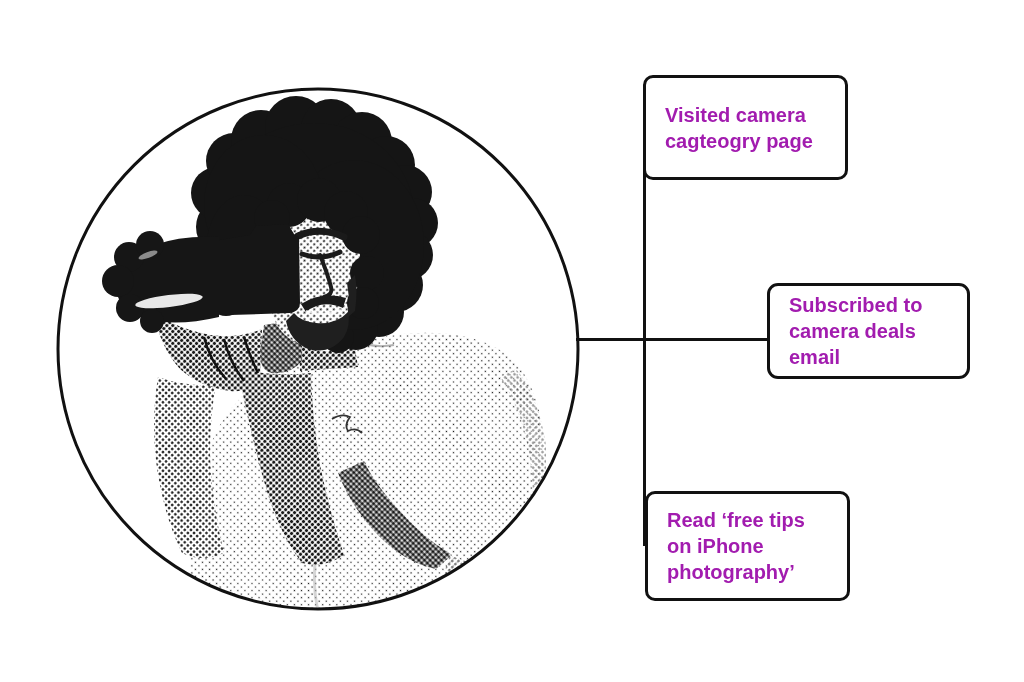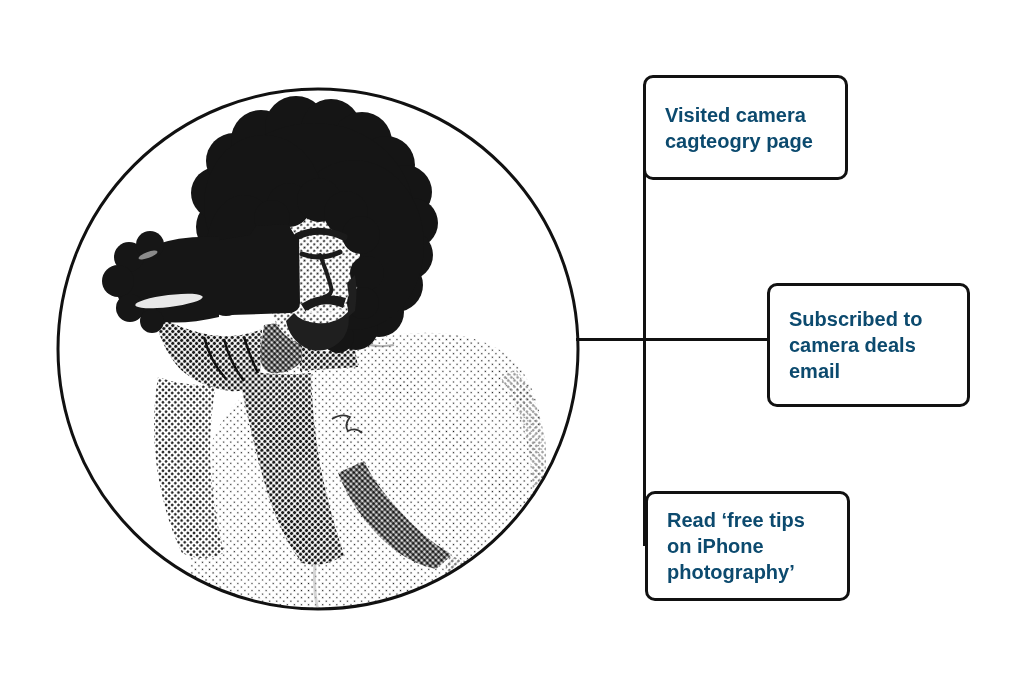--- a/index.html
+++ b/index.html
@@ -33,24 +33,24 @@
     border-radius: 10px;
     display: flex;
     align-items: center;
     padding: 0 22px 0 19px;
     z-index: 2;
   }
   .event-box .label {
     font-weight: 700;
     font-size: 20px;
     line-height: 26px;
-    color: #0c4a6e;
+    color: #a21caf;
   }
   .box-1 { left: 643px; top: 75px;  width: 205px; height: 105px; }
-  .box-2 { left: 767px; top: 283px; width: 203px; height: 124px; }
+  .box-2 { left: 767px; top: 283px; width: 203px; height: 96px; border-radius: 11px; }
   .box-3 { left: 645px; top: 491px; width: 205px; height: 110px; }
 </style>
 </head>
 <body>
 
 <div class="canvas">
 
   <svg class="portrait-svg" viewBox="0 0 528 528" xmlns="http://www.w3.org/2000/svg">
     <defs>
       <clipPath id="circleClip">

